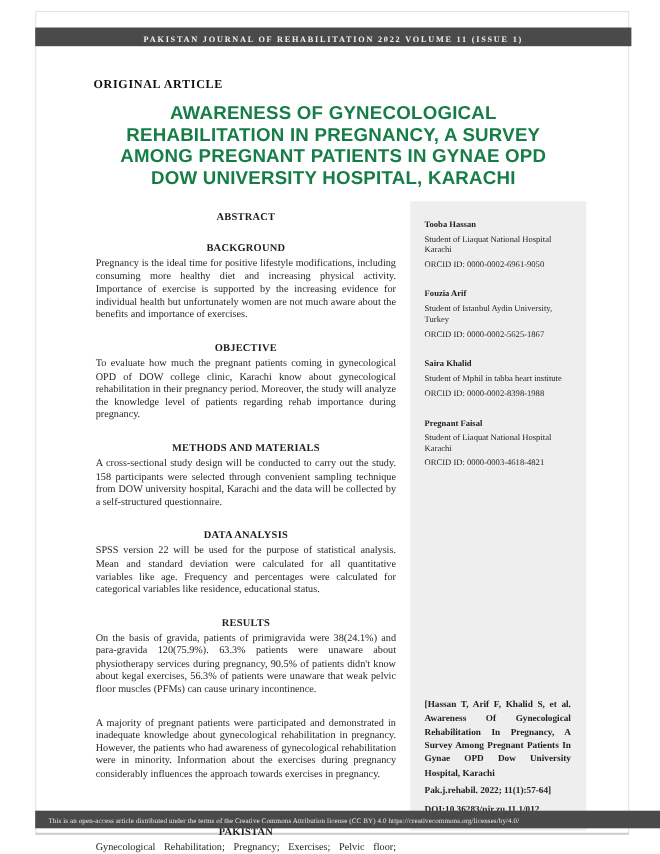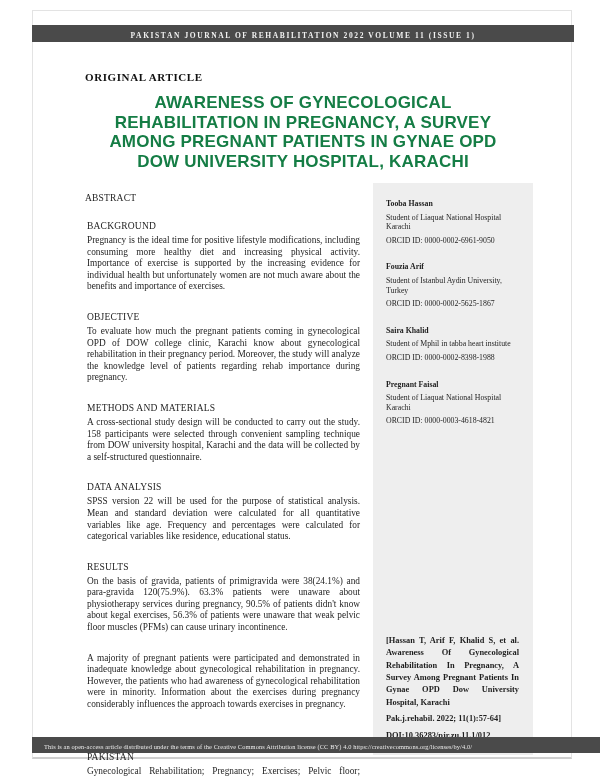--- a/index.html
+++ b/index.html
@@ -35,21 +35,21 @@
     position:absolute;left:54px;top:80px;width:432px;
     font-family:"Liberation Sans",sans-serif;font-weight:bold;
     font-size:17px;line-height:19.5px;text-align:center;
     color:var(--accent);letter-spacing:0.2px;
   }
 
   .main-col{
     position:absolute;left:48px;top:178px;width:285px;
   }
   .sec-heading{
-    font-size:9.5px;font-weight:normal;letter-spacing:0.2px;
+    font-size:9.5px;font-weight:bold;letter-spacing:0.2px;text-align:center;
   }
   .abstract-heading{margin-bottom:12px;}
   .sec{margin-bottom:11px;}
   .sec p{
     font-size:9.3px;line-height:11.6px;text-align:justify;
   }
   .keywords{margin-top:33px;}
 
   .side-panel{
     position:absolute;left:340px;top:172px;width:160px;height:572px;

